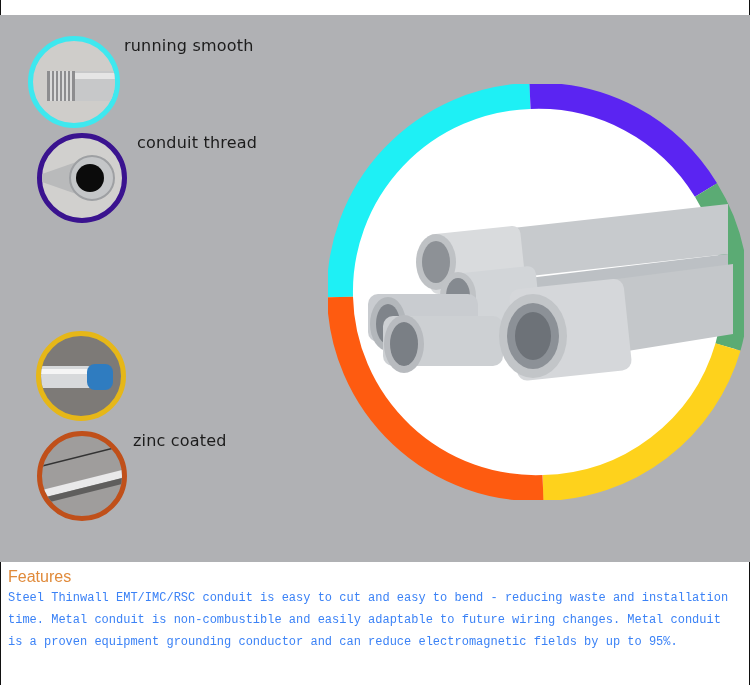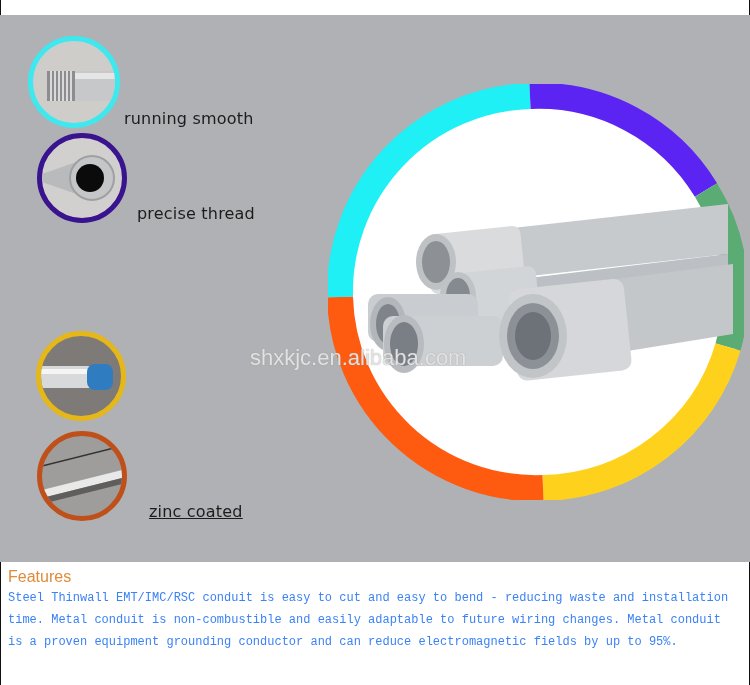--- a/index.html
+++ b/index.html
@@ -1,20 +1,20 @@
 <!DOCTYPE html>
 <html><head>
 <meta charset="utf-8">
 <style>
   html,body{margin:0;padding:0;}
   body{width:750px;height:685px;background:#ffffff;position:relative;overflow:hidden;font-family:"DejaVu Sans","Liberation Sans",sans-serif;}
   .frame-left{position:absolute;left:0;top:0;width:1px;height:685px;background:#111;}
   .frame-right{position:absolute;right:0;top:0;width:1px;height:685px;background:#111;}
   .panel{position:absolute;left:0;top:15px;width:750px;height:547px;background:#b0b1b4;}
-  .feature{position:absolute;display:flex;align-items:flex-end;}
+  .feature{position:absolute;display:flex;align-items:flex-start;}
   .badge{width:78px;height:78px;border-radius:50%;box-sizing:border-box;border:5px solid #333;overflow:hidden;position:relative;background:#c9c9c9;}
   .label{font-size:16px;color:#1c1c1c;margin-left:4px;letter-spacing:0.2px;}
   .ring{position:absolute;left:328px;top:84px;width:416px;height:416px;}
   .watermark{position:absolute;left:250px;top:330px;font-family:"Liberation Sans",sans-serif;font-size:22px;color:rgba(255,255,255,0.75);text-shadow:0 0 1px #888;}
   .text-box{position:absolute;left:8px;top:567px;width:730px;}
   .text-title{font-family:"Liberation Sans",sans-serif;font-size:16px;color:#e08a3a;line-height:20px;}
   .text-body{font-family:Liberation Mono, monospace;font-size:12px;color:#3b82f6;line-height:22px;}
 </style>
 </head>
 <body>
@@ -44,21 +44,21 @@
   </div>
 
   <div class="feature" style="left:37px;top:118px;">
     <div class="badge" style="width:90px;height:90px;border-color:#3a138f;background:#d1d0ce;">
       <svg width="80" height="80" viewBox="0 0 80 80">
         <polygon points="0,36 40,22 40,58 0,44" fill="#b9babb"></polygon>
         <circle cx="50" cy="40" r="22" fill="#c4c6c8" stroke="#9ea0a3" stroke-width="2"></circle>
         <circle cx="48" cy="40" r="14" fill="#0b0b0b"></circle>
       </svg>
     </div>
-    <span class="label" style="margin-left:10px;">precise thread</span>
+    <span class="label" style="margin-left:10px;">conduit thread</span>
   </div>
 
 
   <div class="feature" style="left:36px;top:316px;">
     <div class="badge" style="width:90px;height:90px;border-color:#e6b718;background:#7d7a77;">
       <svg width="80" height="80" viewBox="0 0 80 80">
         <rect x="0" y="30" width="50" height="22" fill="#d7d9db"></rect>
         <rect x="0" y="33" width="50" height="5" fill="#f5f5f5"></rect>
         <rect x="46" y="28" width="26" height="26" rx="8" fill="#2f7cc0"></rect>
       </svg>
@@ -66,21 +66,21 @@
   </div>
 
   <div class="feature" style="left:37px;top:416px;">
     <div class="badge" style="width:90px;height:90px;border-color:#c0501a;background:#9f9d9c;">
       <svg width="80" height="80" viewBox="0 0 80 80">
         <line x1="0" y1="30" x2="80" y2="10" stroke="#333" stroke-width="1.5"></line>
         <polygon points="0,54 80,34 80,42 0,62" fill="#e9e9ea"></polygon>
         <polygon points="0,62 80,42 80,48 0,68" fill="#5f5e5d"></polygon>
       </svg>
     </div>
-    <span class="label" style="margin-left:22px;text-decoration:underline;">zinc coated</span>
+    <span class="label" style="margin-left:6px;">zinc coated</span>
   </div>
 
   <svg class="ring" viewBox="0 0 416 416" style="top:69px;">
     <circle cx="208" cy="208" r="208" fill="#ffffff"></circle>
 
     <path d="M 12 213 A 196 196 0 0 1 202 12" fill="none" stroke="#1ef0f5" stroke-width="26"></path>
     <path d="M 202 12 A 196 196 0 0 1 378 106" fill="none" stroke="#5b24f2" stroke-width="26"></path>
     <path d="M 378 106 A 196 196 0 0 1 400 263" fill="none" stroke="#5bab74" stroke-width="26"></path>
     <path d="M 400 263 A 196 196 0 0 1 215 404" fill="none" stroke="#fed21c" stroke-width="26"></path>
     <path d="M 215 404 A 196 196 0 0 1 12 213" fill="none" stroke="#fe5b10" stroke-width="26"></path>
@@ -105,19 +105,18 @@
       <ellipse cx="76" cy="260" rx="14" ry="22" fill="#7a7f85"></ellipse>
 
       <polygon points="250,200 405,180 405,250 250,275" fill="#c4c7ca"></polygon>
       <rect x="185" y="200" width="115" height="92" rx="10" fill="#d5d7da" transform="rotate(-6 240 246)"></rect>
       <ellipse cx="205" cy="252" rx="34" ry="42" fill="#c2c5c8"></ellipse>
       <ellipse cx="205" cy="252" rx="26" ry="33" fill="#8c9197"></ellipse>
       <ellipse cx="205" cy="252" rx="18" ry="24" fill="#6d7278"></ellipse>
     </g>
   </svg>
 
-  <div class="watermark">shxkjc.en.alibaba.com</div>
 </div>
 
 <div class="text-box">
   <div class="text-title">Features</div>
   <div class="text-body">Steel Thinwall EMT/IMC/RSC conduit is easy to cut and easy to bend - reducing waste and installation time. Metal conduit is non-combustible and easily adaptable to future wiring changes. Metal conduit is a proven equipment grounding conductor and can reduce electromagnetic fields by up to 95%.</div>
 </div>
 
 </body></html>

